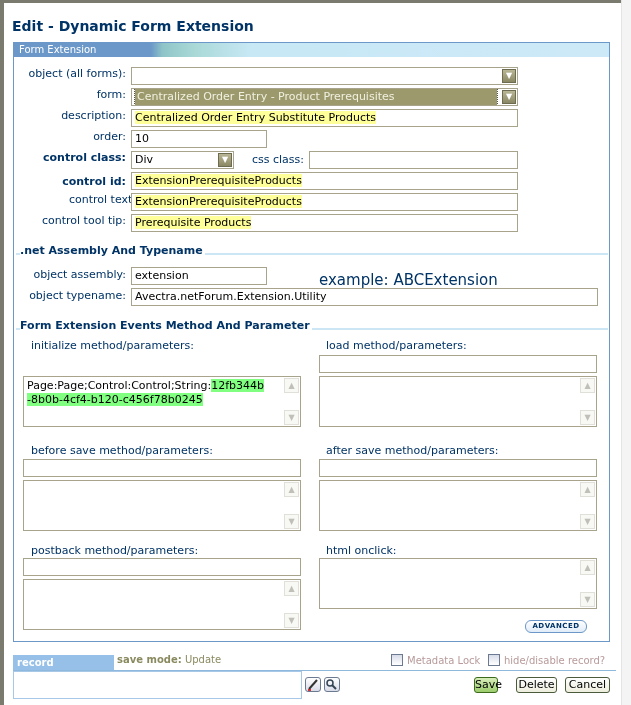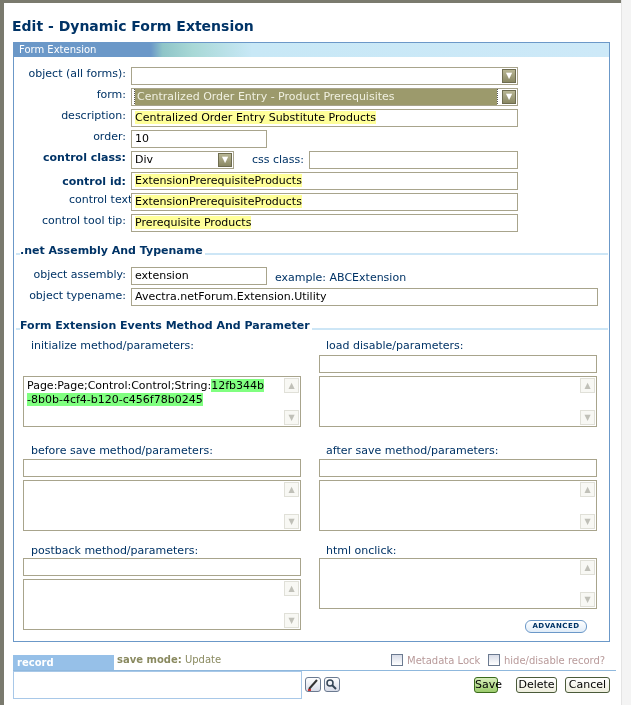--- a/index.html
+++ b/index.html
@@ -60,21 +60,21 @@
   }
   .vscroll { position: absolute; right: 1px; top: 1px; bottom: 1px; width: 15px; background: #fff; }
   .sb-btn {
     position: absolute; left: 0; width: 15px; height: 15px;
     border: 1px solid #e0e0d8; background: #f8f8f4; color: #c0c0b8;
     font-size: 8px; line-height: 13px; text-align: center;
   }
   .sb-up { top: 0; }
   .sb-down { bottom: 0; }
   .col-label { position: absolute; font-size: 11px; color: #003366; white-space: nowrap; }
-  .hint { position: absolute; font-size: 11px; color: #003366; }
+  .hint { position: absolute; font-size: 15px; color: #003366; margin-left: 44px; }
   .adv-btn {
     position: absolute; border: 1px solid #6b98c8; border-radius: 6px;
     background: linear-gradient(#ffffff, #e0ecf8); font-size: 7px; font-weight: bold;
     color: #003366; text-align: center; line-height: 11px; letter-spacing: 0.5px;
   }
   .rec-tab {
     position: absolute; left: 13px; top: 655px; width: 101px; height: 15px;
     background: #96c0e8; color: #fff; font-size: 10px; font-weight: bold; line-height: 15px; padding-left: 4px;
   }
   .savemode { position: absolute; left: 117px; top: 654px; font-size: 10px; color: #8a8a60; }
@@ -179,21 +179,21 @@
   <span>PaintChildForm</span>
 </div>
 <div class="textarea" style="left:23px; top:376px; width:278px; height:51px; white-space:normal;">
   <span>Page:Page;Control:Control;String:</span><span class="hl-green">12fb344b</span><br><span class="hl-green">-8b0b-4cf4-b120-c456f78b0245</span>
   <div class="vscroll">
     <div class="sb-btn sb-up">▲</div>
     <div class="sb-btn sb-down">▼</div>
   </div>
 </div>
 
-<div class="col-label" style="left:326px; top:339px;">load disable/parameters:</div>
+<div class="col-label" style="left:326px; top:339px;">load method/parameters:</div>
 <div class="input" style="left:319px; top:355px; width:278px;">
   <span></span>
 </div>
 <div class="textarea" style="left:319px; top:376px; width:278px; height:51px;">
   <span></span>
   <div class="vscroll">
     <div class="sb-btn sb-up">▲</div>
     <div class="sb-btn sb-down">▼</div>
   </div>
 </div>

